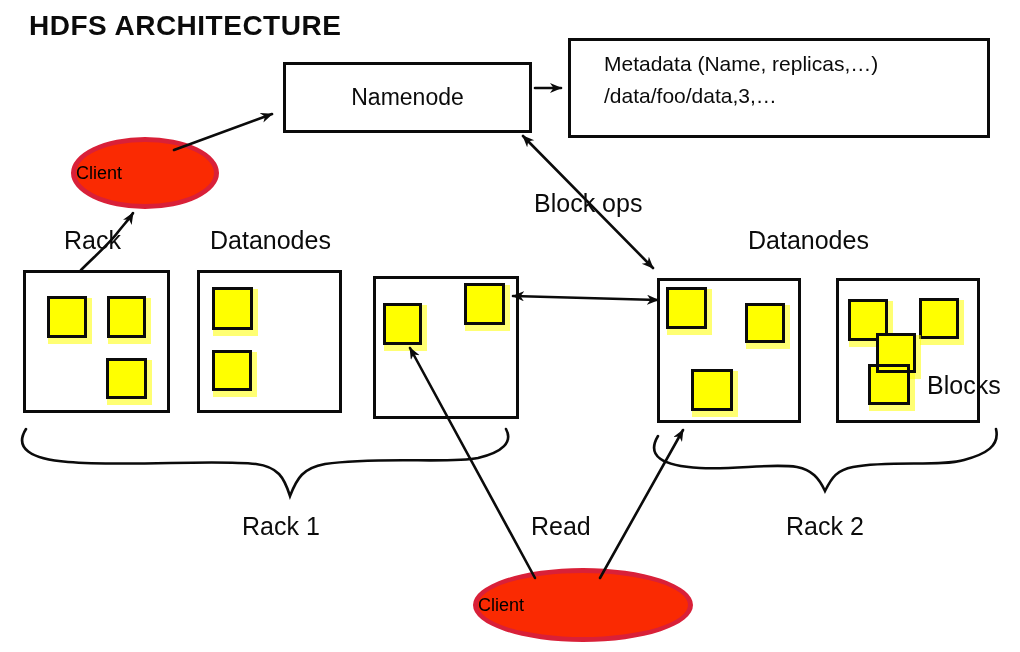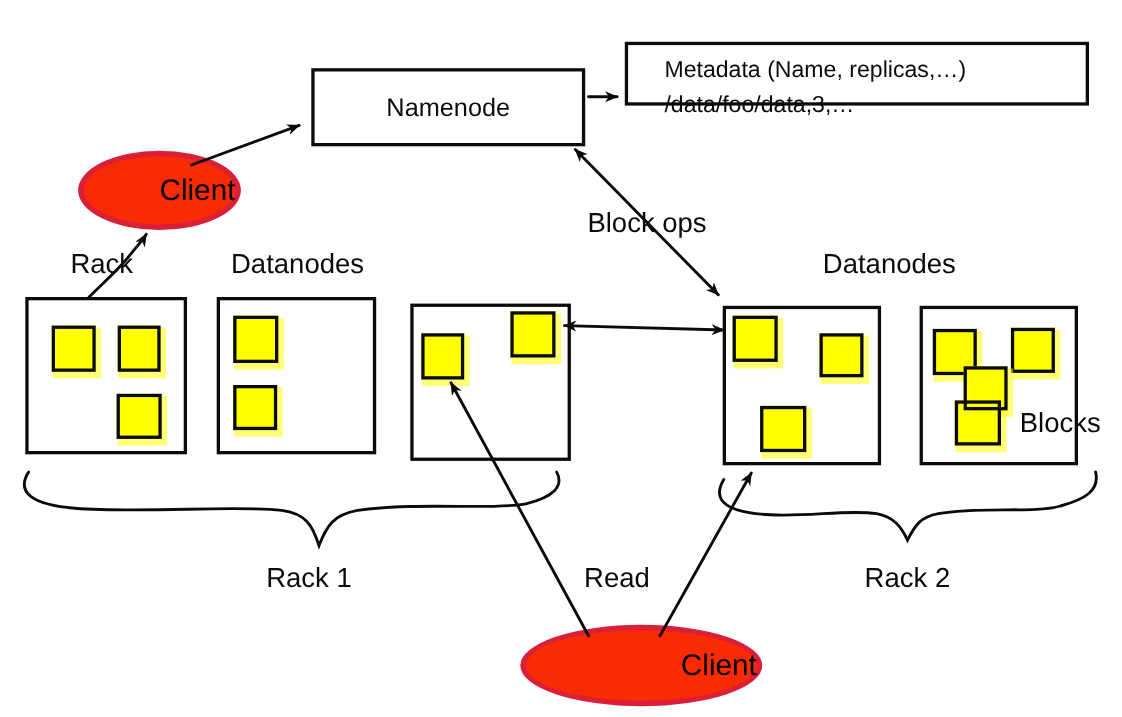--- a/index.html
+++ b/index.html
@@ -6,31 +6,31 @@
   #stage{
     position:relative;width:1020px;height:652px;background:#ffffff;
     font-family:"Liberation Sans", sans-serif;color:#0b0b0b;overflow:hidden;
   }
   .abs{position:absolute;}
   
   #title{left:29px;top:10px;font-size:28px;font-weight:bold;letter-spacing:.5px;white-space:nowrap;z-index:4;}
   
   .rectbox{position:absolute;border:3px solid #0b0b0b;background:transparent;box-sizing:border-box;z-index:1;}
   #namenode-box{left:283px;top:62px;width:249px;height:71px;display:flex;align-items:center;justify-content:center;font-size:23px;}
-  #metadata-box{left:568px;top:38px;width:422px;height:58px;padding:7px 6px 0 33px;font-size:21px;line-height:1.5;white-space:nowrap;}
+  #metadata-box{left:568px;top:38px;width:422px;height:100px;padding:7px 6px 0 33px;font-size:21px;line-height:1.5;white-space:nowrap;}
   
   .node{position:absolute;border:3px solid #0b0b0b;background:#fff;box-sizing:border-box;z-index:1;}
   
   .block{position:absolute;background:#ffff00;border:3px solid #0b0b0b;box-sizing:border-box;
          box-shadow:3px 4px 0 2px rgba(255,255,0,.55);z-index:2;}
   .block-fill{position:absolute;background:#ffff00;box-shadow:3px 4px 0 2px rgba(255,255,0,.55);z-index:2;}
   .block-outline{position:absolute;border:3px solid #0b0b0b;background:transparent;box-sizing:border-box;z-index:2;}
   
   .client{position:absolute;border-radius:50%;background:#fa2a02;border:5px solid #d92038;
-          display:flex;align-items:center;justify-content:flex-end;font-size:27px;color:#000;
+          display:flex;align-items:center;justify-content:flex-start;font-size:18px;color:#000;
           box-sizing:border-box;z-index:3;}
   #client-top{left:71px;top:137px;width:148px;height:72px;}
   #client-bottom{left:473px;top:568px;width:220px;height:74px;}
   
   .lbl{position:absolute;font-size:25px;white-space:nowrap;z-index:4;}
   #lbl-read{left:64px;top:226px;}
   #lbl-datanodes-left{left:210px;top:226px;}
   #lbl-datanodes-right{left:748px;top:226px;}
   #lbl-blockops{left:534px;top:189px;}
   #lbl-replication{left:519px;top:330px;font-size:23px;}
@@ -39,20 +39,21 @@
   #lbl-rack1{left:242px;top:512px;}
   #lbl-rack2{left:786px;top:512px;text-align:right;}
   
   #overlay{position:absolute;left:0;top:0;width:1020px;height:652px;z-index:6;pointer-events:none;}
 </style>
 </head>
 <body>
 
 <div id="stage">
 
+  <div class="abs" id="title">HDFS ARCHITECTURE</div>
 
   <div class="rectbox" id="namenode-box">
     <span>Namenode</span>
   </div>
 
   <div class="rectbox" id="metadata-box">
     <div>Metadata (Name, replicas,…)</div>
     <div>/data/foo/data,3,…</div>
   </div>
 

